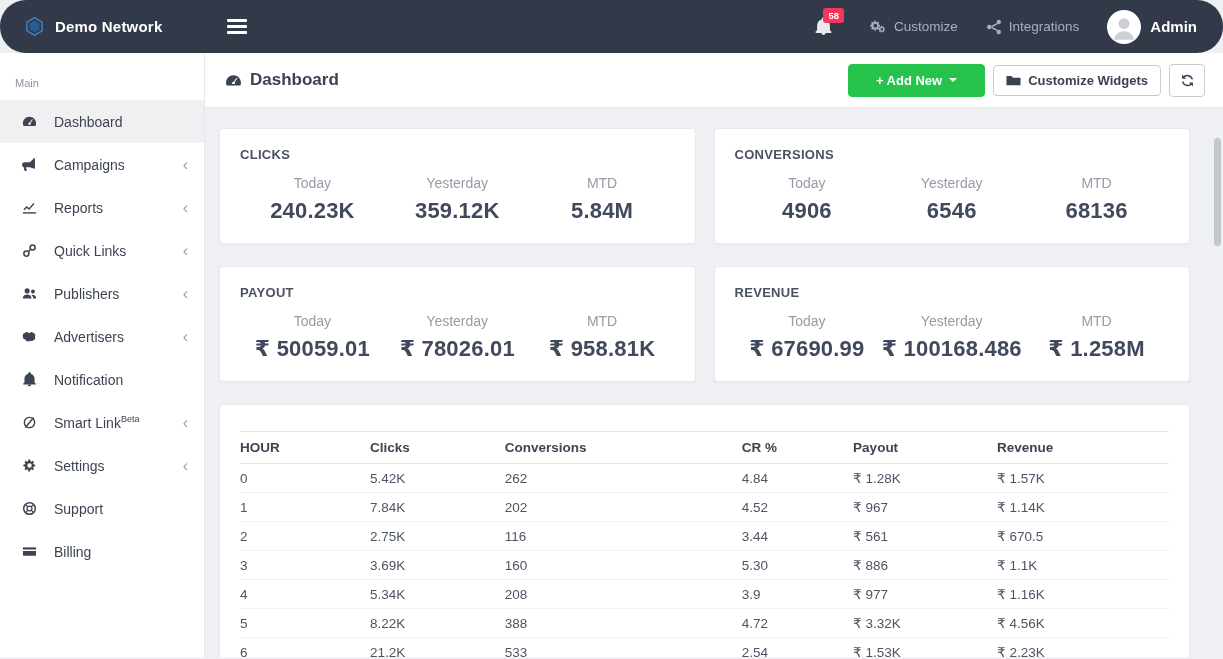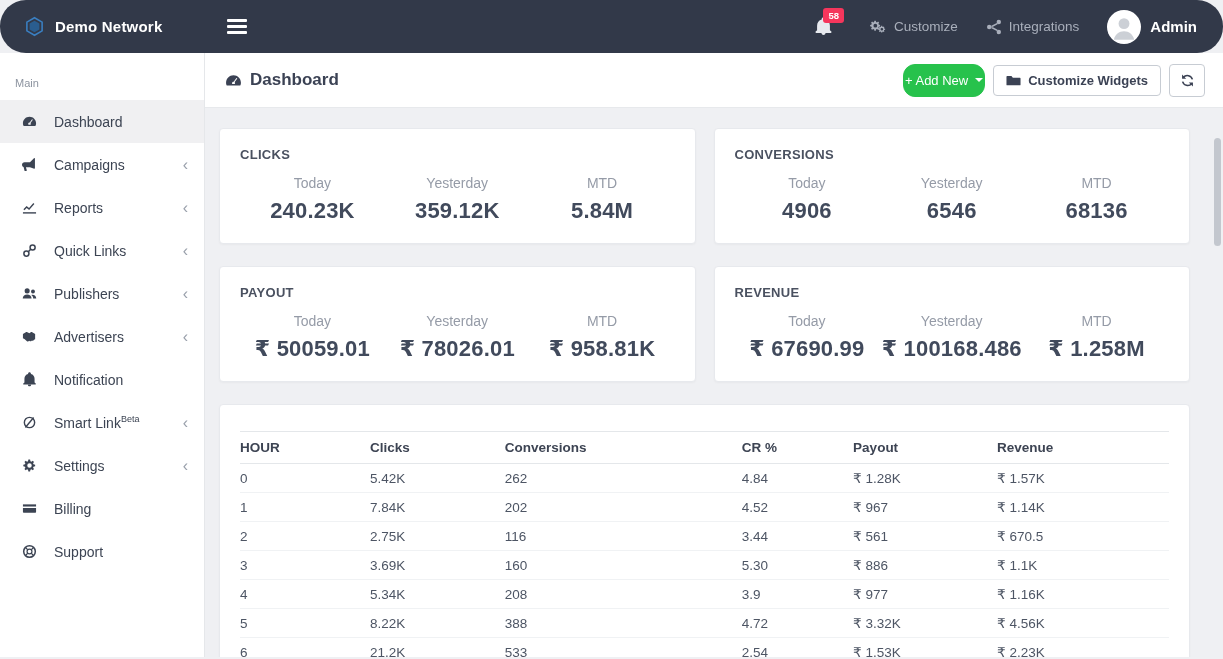--- a/index.html
+++ b/index.html
@@ -30,21 +30,21 @@
   .side-icon { width:17px; margin-right:16px; display:flex; justify-content:center; color:#3c4453; flex:none; }
   .side-label sup { font-size:9px; }
   .chev { margin-left:auto; color:#99a0ab; font-size:16px; line-height:1; }
 
   .main { flex:1; display:flex; flex-direction:column; overflow:hidden; }
   .page-header { background:#fff; height:55px; display:flex; align-items:center; padding:0 18px 0 20px; border-bottom:1px solid #e7e9ec; flex:none; }
   .page-title { display:flex; align-items:center; gap:8px; font-size:17px; font-weight:bold; color:#3b4254; }
   .page-title .ic { display:flex; color:#3b4254; }
   .actions { margin-left:auto; display:flex; gap:8px; align-items:center; }
   button { font-family:inherit; cursor:pointer; }
-  .btn-green { background:var(--accent,#27c24c); color:#fff; border:1px solid var(--accent,#27c24c); border-radius:12px; font-size:13px; font-weight:normal; padding:8px 1px; display:flex; align-items:center; gap:7px; }
+  .btn-green { background:var(--accent,#27c24c); color:#fff; border:1px solid var(--accent,#27c24c); border-radius:4px; font-size:13px; font-weight:bold; padding:8px 27px; display:flex; align-items:center; gap:7px; }
   .caret { width:0; height:0; border-left:4px solid transparent; border-right:4px solid transparent; border-top:4px solid #fff; }
   .btn-outline { background:#fff; border:1px solid #c7ccd3; border-radius:4px; color:#3b4254; font-size:13px; font-weight:bold; padding:7px 12px; display:flex; align-items:center; gap:7px; }
   .btn-outline .ic { display:flex; color:#3b4254; }
   .btn-square { background:#fff; border:1px solid #c7ccd3; border-radius:4px; width:36px; height:33px; display:flex; align-items:center; justify-content:center; color:#3b4254; }
 
   .content { padding:20px 33px 0 14px; flex:1; overflow:hidden; }
   .grid { display:grid; grid-template-columns:1fr 1fr; column-gap:18px; row-gap:22px; }
   .card { background:#fff; border:1px solid #e7e9ed; border-radius:4px; box-shadow:0 1px 2px rgba(40,47,60,.04); }
   .stat-card { padding:18px 20px 19px; }
   .card-title { font-size:13px; font-weight:bold; color:#4a5160; letter-spacing:.3px; }
@@ -213,39 +213,39 @@
               <svg viewBox="0 0 16 16" width="15" height="15">
                 <path fill="currentColor" fill-rule="evenodd" d="M8 10.4a2.4 2.4 0 1 1 0-4.8 2.4 2.4 0 0 1 0 4.8zm6-1.5V7.1l-1.8-.4c-.1-.4-.2-.7-.4-1l1-1.5-1.3-1.3-1.5 1c-.3-.2-.6-.3-1-.4L8.6 1.7H6.8l-.4 1.8c-.4.1-.7.2-1 .4l-1.5-1-1.3 1.3 1 1.5c-.2.3-.3.6-.4 1l-1.8.4v1.8l1.8.4c.1.4.2.7.4 1l-1 1.5 1.3 1.3 1.5-1c.3.2.6.3 1 .4l.4 1.8h1.8l.4-1.8c.4-.1.7-.2 1-.4l1.5 1 1.3-1.3-1-1.5c.2-.3.3-.6.4-1z"></path>
               </svg>
             </span>
             <span class="side-label">Settings</span>
             <span class="chev">‹</span>
           </div>
           <div class="side-item">
             <span class="side-icon">
               <svg viewBox="0 0 16 16" width="15" height="15">
-                <g fill="currentColor">
-                  <path d="M1 3.6h14v2.3H1z"></path>
-                  <path d="M1 7.5h14v4.2c0 .4-.3.8-.8.8H1.8c-.5 0-.8-.4-.8-.8z"></path>
-                </g>
-              </svg>
-            </span>
-            <span class="side-label">Billing</span>
-          </div>
-          <div class="side-item">
-            <span class="side-icon">
-              <svg viewBox="0 0 16 16" width="15" height="15">
                 <g fill="none" stroke="currentColor">
                   <circle cx="8" cy="8" r="6.2" stroke-width="1.6"></circle>
                   <circle cx="8" cy="8" r="2.6" stroke-width="1.3"></circle>
                   <path stroke-width="1.3" d="M3.6 3.6l2.5 2.5m3.8 0l2.5-2.5m0 8.8l-2.5-2.5m-3.8 0l-2.5 2.5"></path>
                 </g>
               </svg>
             </span>
             <span class="side-label">Support</span>
+          </div>
+          <div class="side-item">
+            <span class="side-icon">
+              <svg viewBox="0 0 16 16" width="15" height="15">
+                <g fill="currentColor">
+                  <path d="M1 3.6h14v2.3H1z"></path>
+                  <path d="M1 7.5h14v4.2c0 .4-.3.8-.8.8H1.8c-.5 0-.8-.4-.8-.8z"></path>
+                </g>
+              </svg>
+            </span>
+            <span class="side-label">Billing</span>
           </div>
         </nav>
     </aside>
 
     <main class="main">
       <div class="page-header">
         <div class="page-title">
           <span class="ic">
             <svg viewBox="0 0 16 16" width="17" height="17" fill="currentColor">
                 <path d="M8 3C4.1 3 1 6.1 1 10c0 .8.1 1.5.4 2.2.1.3.4.5.7.5h11.8c.3 0 .6-.2.7-.5.3-.7.4-1.4.4-2.2 0-3.9-3.1-7-7-7zm3.6 3.2l-2.5 3.3c.2.3.3.6.3 1 0 .3-.1.6-.3.9H6.9a1.6 1.6 0 0 1-.3-.9c0-.8.6-1.4 1.4-1.4h.2l2.5-3.4.9.5z"></path>

